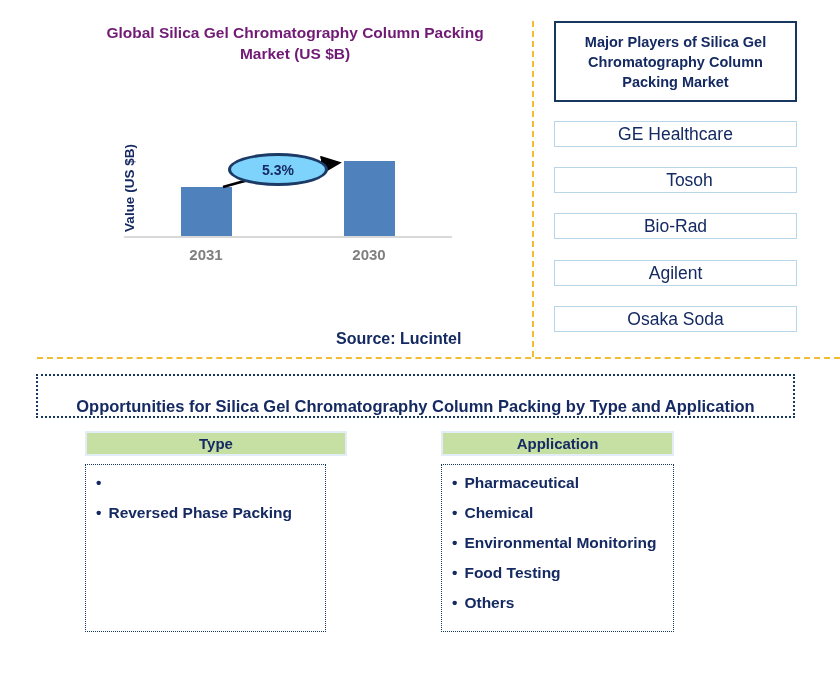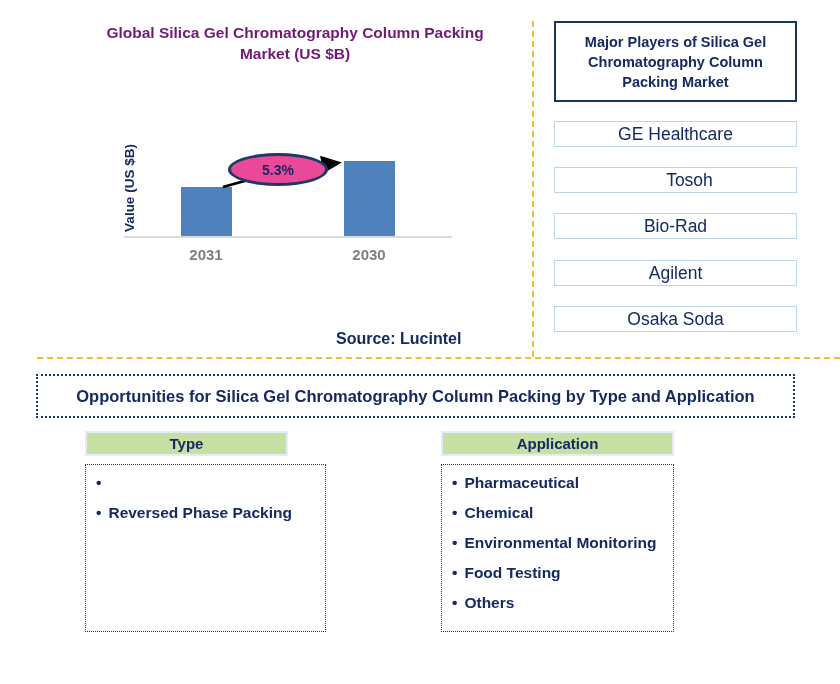--- a/index.html
+++ b/index.html
@@ -23,21 +23,21 @@
   .bar-2030{left:344px;}
   .x-label{
     position:absolute;top:246px;width:70px;text-align:center;
     font-size:15px;font-weight:bold;color:#7f7f7f;
   }
   .x-label-2024{left:171px;}
   .x-label-2030{left:334px;}
   .arrow-svg{position:absolute;left:0;top:0;width:540px;height:360px;pointer-events:none;}
   .growth-ellipse{
     position:absolute;left:228px;top:153px;width:100px;height:33px;
-    border:3px solid #1c3a66;border-radius:50%;background:#ec4899;
+    border:3px solid #1c3a66;border-radius:50%;background:#7dd3fc;
     display:flex;align-items:center;justify-content:center;box-sizing:border-box;
   }
   .growth-ellipse span{font-size:14px;font-weight:bold;color:#152a62;}
   .source-label{
     position:absolute;left:336px;top:330px;width:140px;
     font-size:16px;font-weight:bold;color:#152a62;white-space:nowrap;
   }
   
   .v-sep{position:absolute;left:532px;top:21px;height:336px;width:0;border-left:2px dashed #f2bd33;}
   .h-sep{position:absolute;left:37px;top:357px;width:803px;height:0;border-top:2px dashed #f2bd33;}
@@ -50,30 +50,30 @@
     width:214px;text-align:center;font-size:14.5px;font-weight:bold;color:#152a62;line-height:20px;
   }
   .player-box{
     position:absolute;left:554px;width:243px;height:26px;box-sizing:border-box;
     border:1px solid #b9d5ea;display:flex;align-items:center;justify-content:center;
     font-size:17.5px;color:#152a62;
   }
   
   .opp-box{
     position:absolute;left:36px;top:374px;width:759px;height:44px;box-sizing:border-box;
-    border:2px dotted #17375e;display:flex;align-items:center;justify-content:center;
+    border:2px dotted #17375e;display:flex;align-items:flex-end;justify-content:center;
   }
   .opp-box span{font-size:16.5px;font-weight:bold;color:#152a62;}
   .col-header{
     position:absolute;top:431px;height:25px;box-sizing:border-box;
     background:#c6e0a4;border:2px solid #e3edf7;
     display:flex;align-items:center;justify-content:center;
     font-size:15px;font-weight:bold;color:#152a62;
   }
-  .col-header-type{left:85px;width:203px;}
+  .col-header-type{left:85px;width:262px;}
   .col-header-application{left:441px;width:233px;}
   .col-list{
     position:absolute;top:464px;height:168px;box-sizing:border-box;
     border:1.5px dotted #17375e;padding:3px 0 0 10px;
   }
   .col-list-type{left:85px;width:241px;}
   .col-list-application{left:441px;width:233px;}
   .list-item{
     height:30px;display:flex;align-items:center;
     font-size:15.5px;font-weight:bold;color:#152a62;white-space:nowrap;

